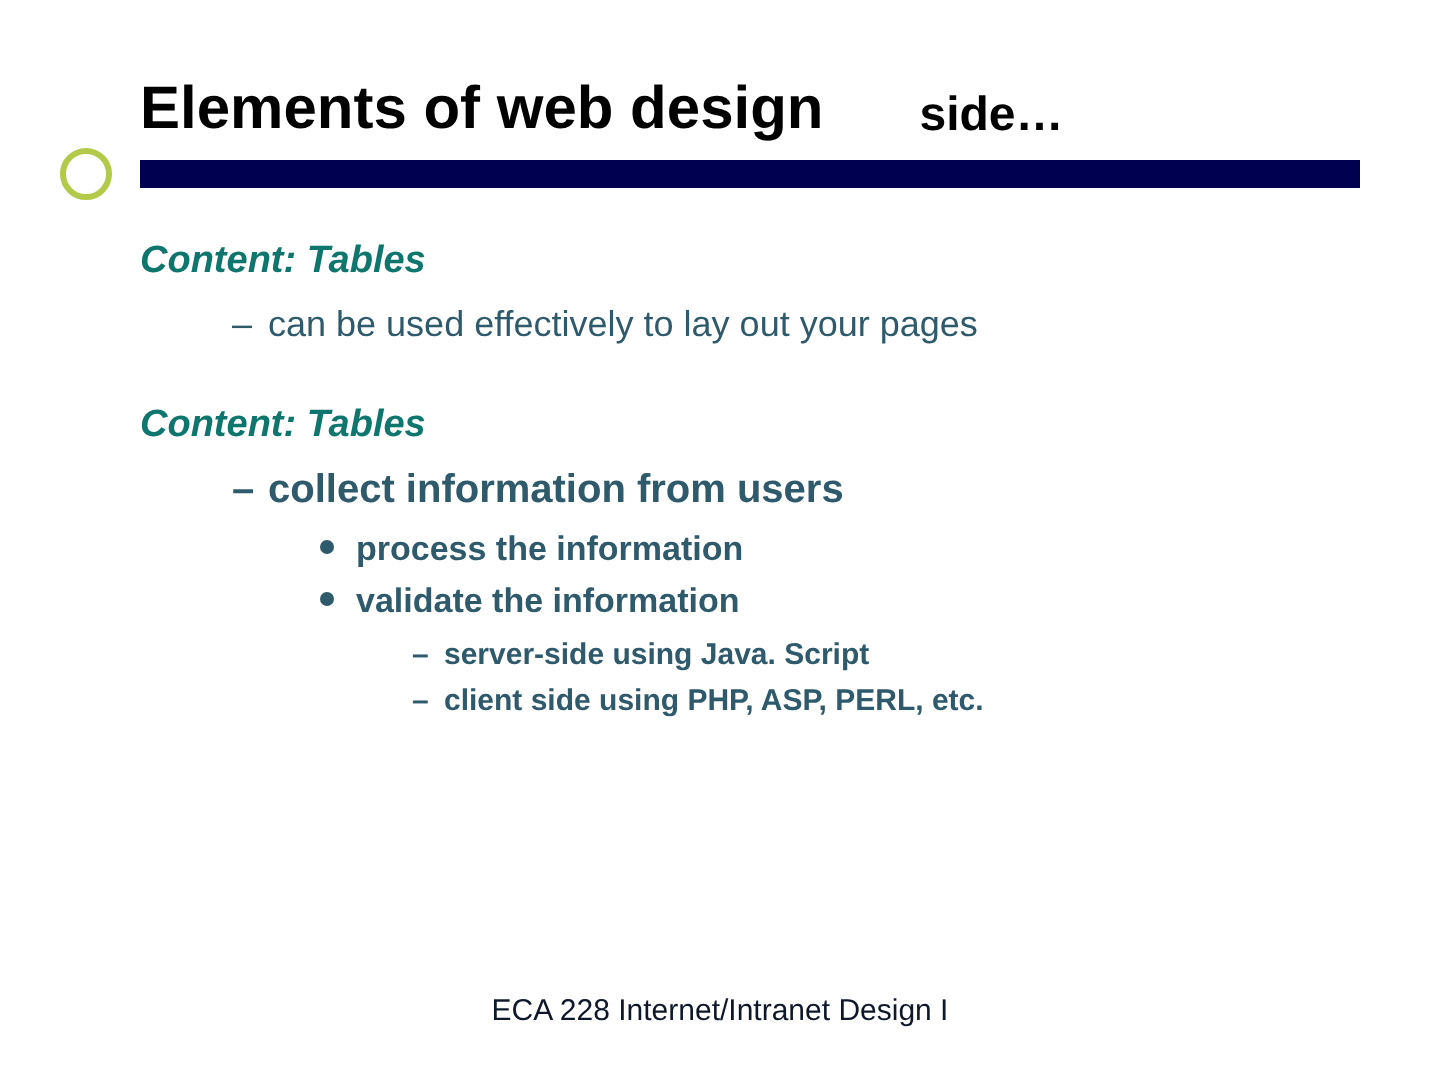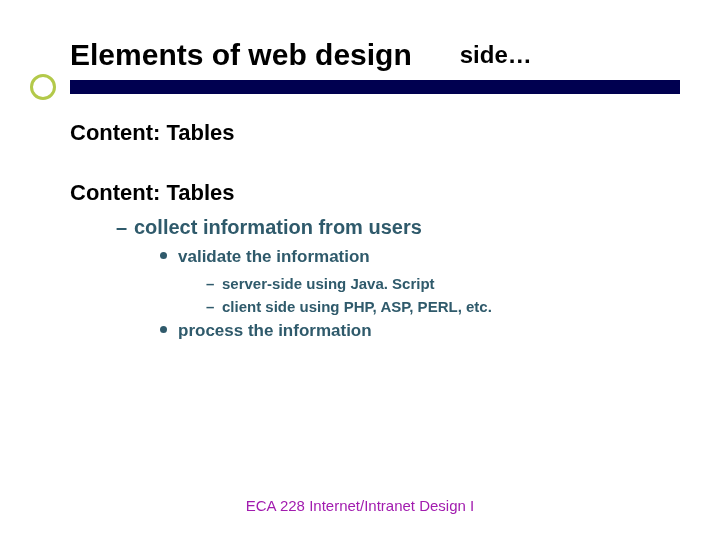--- a/index.html
+++ b/index.html
@@ -11,21 +11,21 @@
     color: #000;
   }
   .slide {
     position: relative;
     width: 720px;
     height: 540px;
     padding: 38px 50px 0 70px;
   }
   .title-row {
     display: flex;
-    align-items: center;
+    align-items: flex-end;
     margin-bottom: 8px;
   }
   .title-main {
     font-size: 30px;
     font-weight: bold;
     color: #000;
   }
   .title-cont {
     font-size: 24px;
     font-weight: bold;
@@ -48,25 +48,26 @@
     position: absolute;
     left: -40px;
     top: -6px;
     width: 26px;
     height: 26px;
     border: 3px solid #B3C94A;
     border-radius: 50%;
     background: #fff;
   }
   .section-head {
-    font-size: 22px;
+    font-size: 19px;
     font-weight: bold;
-    color: #000000;
+    color: #0f766e;
     margin-top: 6px;
     margin-bottom: 8px;
+    font-style: italic;
   }
   .lvl1 {
     list-style: none;
     margin-left: 46px;
   }
   .lvl1 > li {
     position: relative;
     font-size: 18px;
     color: #2F5A6B;
     line-height: 1.35;
@@ -126,55 +127,56 @@
     color: #2F5A6B;
   }
   .gap { height: 20px; }
   .footer {
     position: absolute;
     bottom: 26px;
     left: 0;
     width: 100%;
     text-align: center;
     font-size: 15px;
-    color: #a21caf;
+    color: #0f172a;
   }
 </style>
 </head>
 <body>
 
 <div class="slide">
 
   <div class="title-row">
     <span class="title-main">Elements of web design</span>
     <span class="title-cont">side…</span>
   </div>
 
   <div class="accent-wrap">
     <div class="accent-dot"></div>
     <div class="accent-bar"></div>
   </div>
 
   <div class="section-head">Content: Tables</div>
   <ul class="lvl1">
+    <li>can be used effectively to lay out your pages</li>
   </ul>
 
   <div class="gap"></div>
 
   <div class="section-head">Content: Tables</div>
   <ul class="lvl1 lvl1b">
     <li>
       <span>collect information from users</span>
       <ul class="lvl2">
+        <li>process the information</li>
         <li>
           <span>validate the information</span>
           <ul class="lvl3">
             <li>server-side using Java. Script</li>
             <li>client side using PHP, ASP, PERL, etc.</li>
           </ul>
         </li>
-        <li>process the information</li>
       </ul>
     </li>
   </ul>
 
   <div class="footer">ECA 228  Internet/Intranet Design I</div>
 </div>
 
 </body></html>

